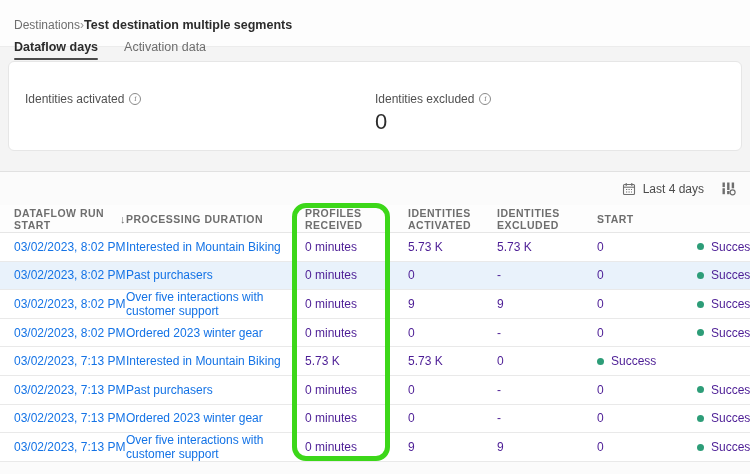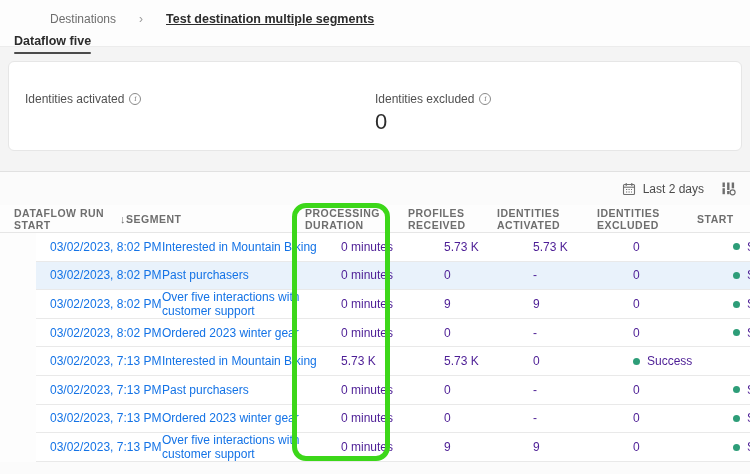--- a/index.html
+++ b/index.html
@@ -2,24 +2,24 @@
 <html><head>
 <meta charset="utf-8">
 <style>
   * { margin:0; padding:0; box-sizing:border-box; }
   html,body { width:750px; height:474px; }
   body { font-family:"Liberation Sans", "DejaVu Sans", sans-serif; background:#f4f4f4; color:#4b4b4b; }
   .page { position:relative; width:750px; height:474px; overflow:hidden; background:#f4f4f4; }
 
   
   .top-header { background:#fdfdfd; height:47px; padding:0 14px; border-bottom:1px solid #ececec; }
-  .breadcrumb { display:flex; align-items:center; gap:23px; padding-top:12px; font-size:12px;margin-left:36px; }
+  .breadcrumb { display:flex; align-items:center; gap:0; padding-top:18px; font-size:12px; }
   .crumb-link { color:#6e6e6e; cursor:pointer; }
   .crumb-sep { color:#9a9a9a; font-size:12px; }
-  .crumb-current { color:#2c2c2c; font-weight:bold; font-size:12.5px;text-decoration:underline; }
+  .crumb-current { color:#2c2c2c; font-weight:bold; font-size:12.5px; }
   .tabs { display:flex; gap:26px; margin-top:8px; }
   .tab { font-size:12.5px; color:#6e6e6e; padding-bottom:5px; cursor:pointer; position:relative; }
   .tab.active { color:#2c2c2c; font-weight:bold; }
   .tab.active::after { content:""; position:absolute; left:0; right:0; bottom:-1px; height:2.5px; background:#4b4b4b; border-radius:2px; }
 
   
   .card-band { padding:14px 8px 0 8px; }
   .metric-card { background:#ffffff; border:1px solid #e6e6e6; border-radius:6px; height:90px; display:flex; padding:30px 16px 0 16px; }
   .metric { width:50%; }
   .metric-label-row { display:flex; align-items:center; gap:5px; font-size:12px; color:#505050; }
@@ -32,21 +32,21 @@
   .date-filter { display:flex; align-items:center; gap:7px; cursor:pointer; }
   .date-label { font-size:12px; color:#4b4b4b; }
   .icon-btn { display:flex; align-items:center; cursor:pointer; margin-left:8px; }
 
   
   .table { background:#fdfdfd; }
   .trow, .thead-row { display:grid; grid-template-columns:112px 179px 103px 89px 100px 100px 1fr; align-items:center; padding:0 0 0 14px; }
   .thead-row { height:28px; border-bottom:1px solid #e6e6e6; }
   .th { font-size:10.5px; font-weight:bold; color:#6e6e6e; letter-spacing:0.5px; display:flex; align-items:center; gap:12px; }
   .sort-icon { font-size:11px; color:#6e6e6e; }
-  .trow { height:28.6px; border-bottom:1px solid #e9e9e9; background:#ffffff; font-size:12px;margin-left:36px; }
+  .trow { height:28.6px; border-bottom:1px solid #e9e9e9; background:#ffffff; font-size:12px; }
   .trow.highlight { background:#e9f2fb; }
   .cell-link { color:#1473e6; cursor:pointer; }
   .cell { color:#4c1d95; }
   .status-cell { display:flex; align-items:center; gap:7px; }
   .status-dot { width:7px; height:7px; border-radius:50%; background:#2d9d78; }
 
   
   .annotation-box { position:absolute; left:292px; top:203px; width:98px; height:258px; border:5px solid #3cd719; border-radius:14px; pointer-events:none; z-index:5; }
 
   svg { display:block; }
@@ -56,21 +56,22 @@
 
 <div class="page">
 
   <div class="top-header">
     <div class="breadcrumb">
       <span class="crumb-link">Destinations</span>
       <span class="crumb-sep">›</span>
       <span class="crumb-current">Test destination multiple segments</span>
     </div>
     <div class="tabs">
-      <div class="tab active">Dataflow five</div>
+      <div class="tab active">Dataflow days</div>
+      <div class="tab">Activation data</div>
     </div>
   </div>
 
   <div class="card-band">
     <div class="metric-card">
       <div class="metric">
         <div class="metric-label-row">
           <span>Identities activated</span>
           <span class="info-icon">i</span>
         </div>
@@ -91,21 +92,21 @@
         <span>
           <svg width="14" height="14" viewBox="0 0 14 14" fill="none" stroke="#6e6e6e" stroke-width="1.1">
             <rect x="1.5" y="2.5" width="11" height="10" rx="1"></rect>
             <line x1="4.2" y1="1" x2="4.2" y2="4"></line>
             <line x2="9.8" y1="1" x1="9.8" y2="4"></line>
             <line x1="1.5" y1="5.2" x2="12.5" y2="5.2"></line>
             <line x1="4" y1="7.5" x2="10" y2="7.5" stroke-dasharray="1.2,1.3"></line>
             <line x1="4" y1="10" x2="10" y2="10" stroke-dasharray="1.2,1.3"></line>
           </svg>
         </span>
-        <span class="date-label">Last 2 days</span>
+        <span class="date-label">Last 4 days</span>
       </div>
       <div class="icon-btn">
         <span>
           <svg width="15" height="15" viewBox="0 0 15 15" fill="#6e6e6e">
             <rect x="1.5" y="1.5" width="2.4" height="4.6"></rect>
               <rect x="1.5" y="7.2" width="2.4" height="6"></rect>
             <rect x="6.1" y="1.5" width="2.4" height="7.5"></rect>
               <rect x="6.1" y="10" width="2.4" height="3.2"></rect>
             <rect x="10.7" y="1.5" width="2.4" height="5.8"></rect>
             <circle cx="11.6" cy="11.3" r="2.5" fill="#fbfbfb" stroke="#6e6e6e" stroke-width="1.2"></circle>
@@ -113,21 +114,20 @@
         </span>
       </div>
     </div>
 
     <div class="table">
       <div class="thead-row">
         <div class="th">
           <span>DATAFLOW RUN START</span>
           <span class="sort-icon">↓</span>
         </div>
-        <div class="th">SEGMENT</div>
         <div class="th">PROCESSING DURATION</div>
         <div class="th">PROFILES RECEIVED</div>
         <div class="th">IDENTITIES ACTIVATED</div>
         <div class="th">IDENTITIES EXCLUDED</div>
         <div class="th">START</div>
       </div>
       <div id="table-body">
   <div class="trow">
     <div class="cell-link">03/02/2023, 8:02 PM</div>
     <div class="cell-link">Interested in Mountain Biking</div>

